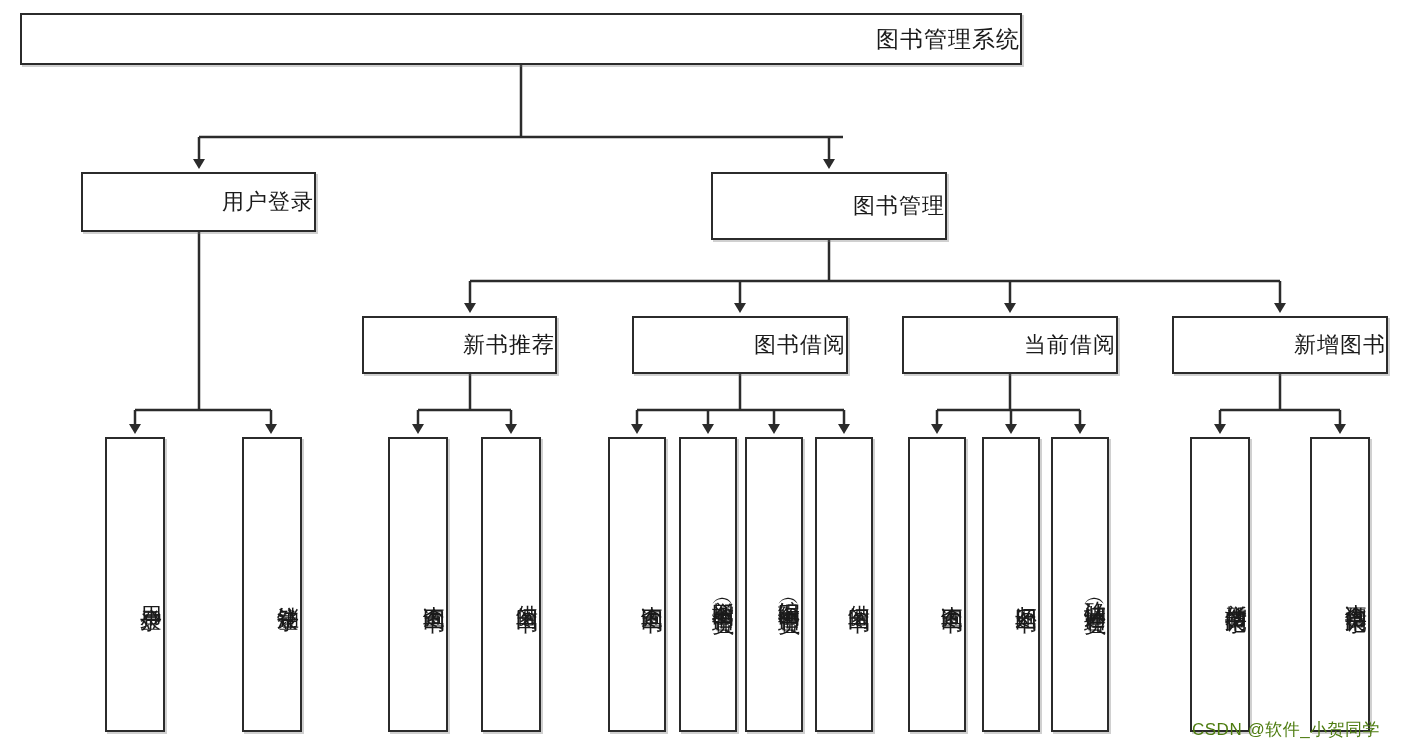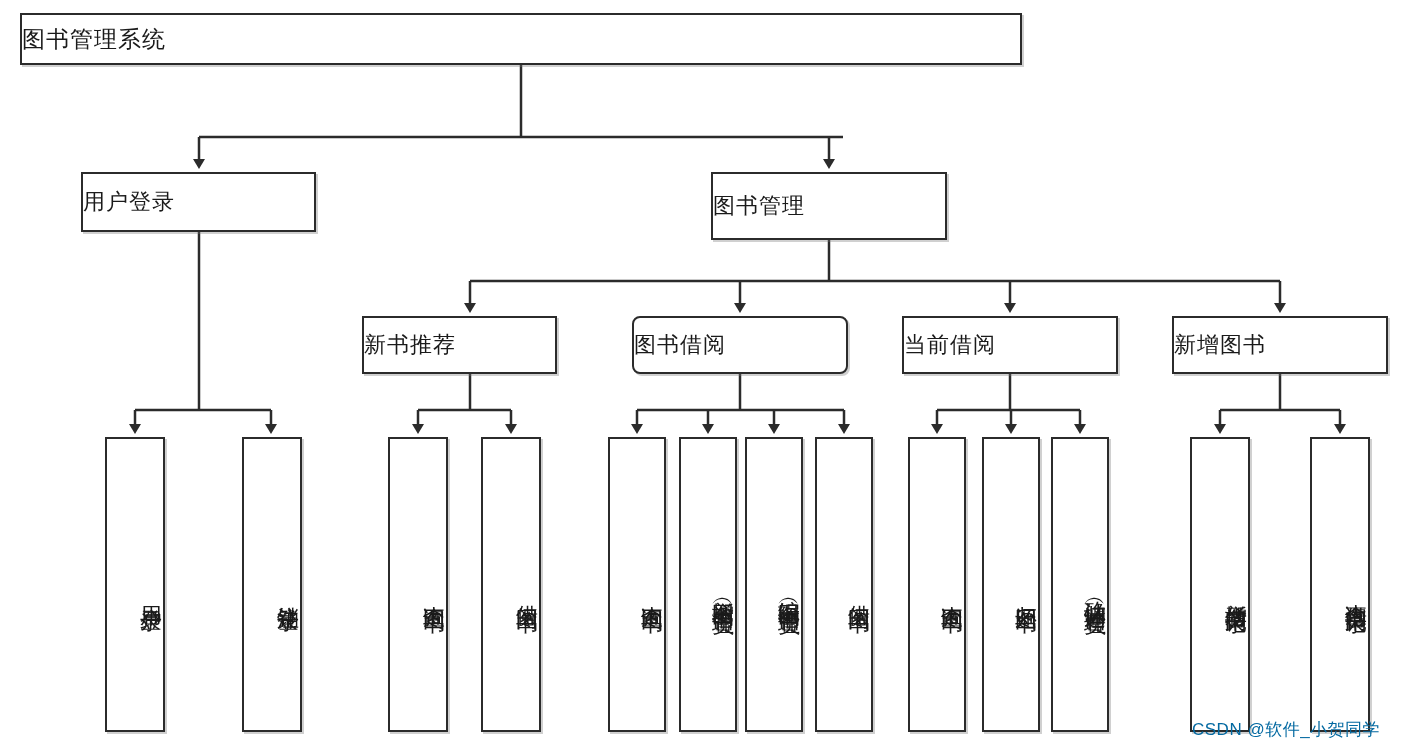--- a/index.html
+++ b/index.html
@@ -25,21 +25,21 @@
     height: 747px;
     pointer-events: none;
   }
   .node {
     position: absolute;
     box-sizing: border-box;
     background: #ffffff;
     border: 2px solid #2b2b2b;
     display: flex;
     align-items: center;
-    justify-content: flex-start;
+    justify-content: flex-end;
     color: #1a1a1a;
     box-shadow: 2px 2px 0 rgba(120,120,120,0.35);
   }
   .node-h {
     font-size: 22px;
     letter-spacing: 1px;
     white-space: nowrap;
   }
   .node-root {
     font-size: 23px;
@@ -55,21 +55,21 @@
     justify-content: center;
   }
   .node-v .vlabel {
     writing-mode: vertical-rl;
     text-orientation: upright;
     display: block;
   }
   .watermark {
     position: absolute;
     font-size: 17px;
-    color: #0369a1;
+    color: #4d7c0f;
     white-space: nowrap;
     letter-spacing: 0.5px;
     user-select: none;
   }
 </style>
 </head>
 <body>
 
 <div id="canvas">
 
@@ -130,21 +130,21 @@
   <div class="node node-h" style="left:81px; top:172px; width:235px; height:60px;">
     <span>用户登录</span>
   </div>
   <div class="node node-h" style="left:711px; top:172px; width:236px; height:68px;">
     <span>图书管理</span>
   </div>
 
   <div class="node node-h" style="left:362px; top:316px; width:195px; height:58px;">
     <span>新书推荐</span>
   </div>
-  <div class="node node-h" style="left:632px; top:316px; width:216px; height:58px;border-radius:8px;">
+  <div class="node node-h" style="left:632px; top:316px; width:216px; height:58px;">
     <span>图书借阅</span>
   </div>
   <div class="node node-h" style="left:902px; top:316px; width:216px; height:58px;font-family:Liberation Serif, serif;">
     <span>当前借阅</span>
   </div>
   <div class="node node-h" style="left:1172px; top:316px; width:216px; height:58px;">
     <span>新增图书</span>
   </div>
 
   <div class="node node-v" style="left:105px; top:437px; width:60px; height:295px;">

